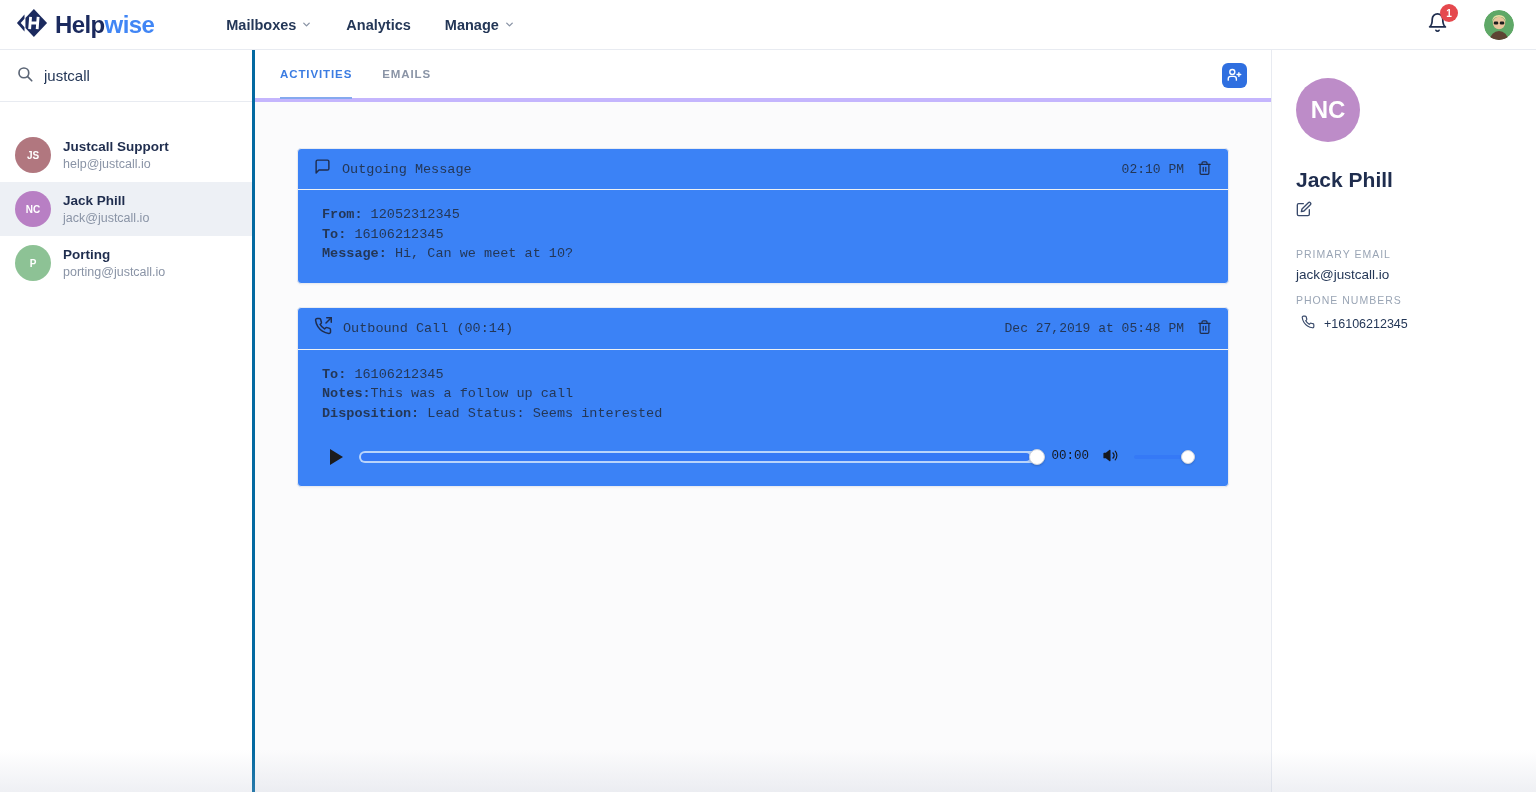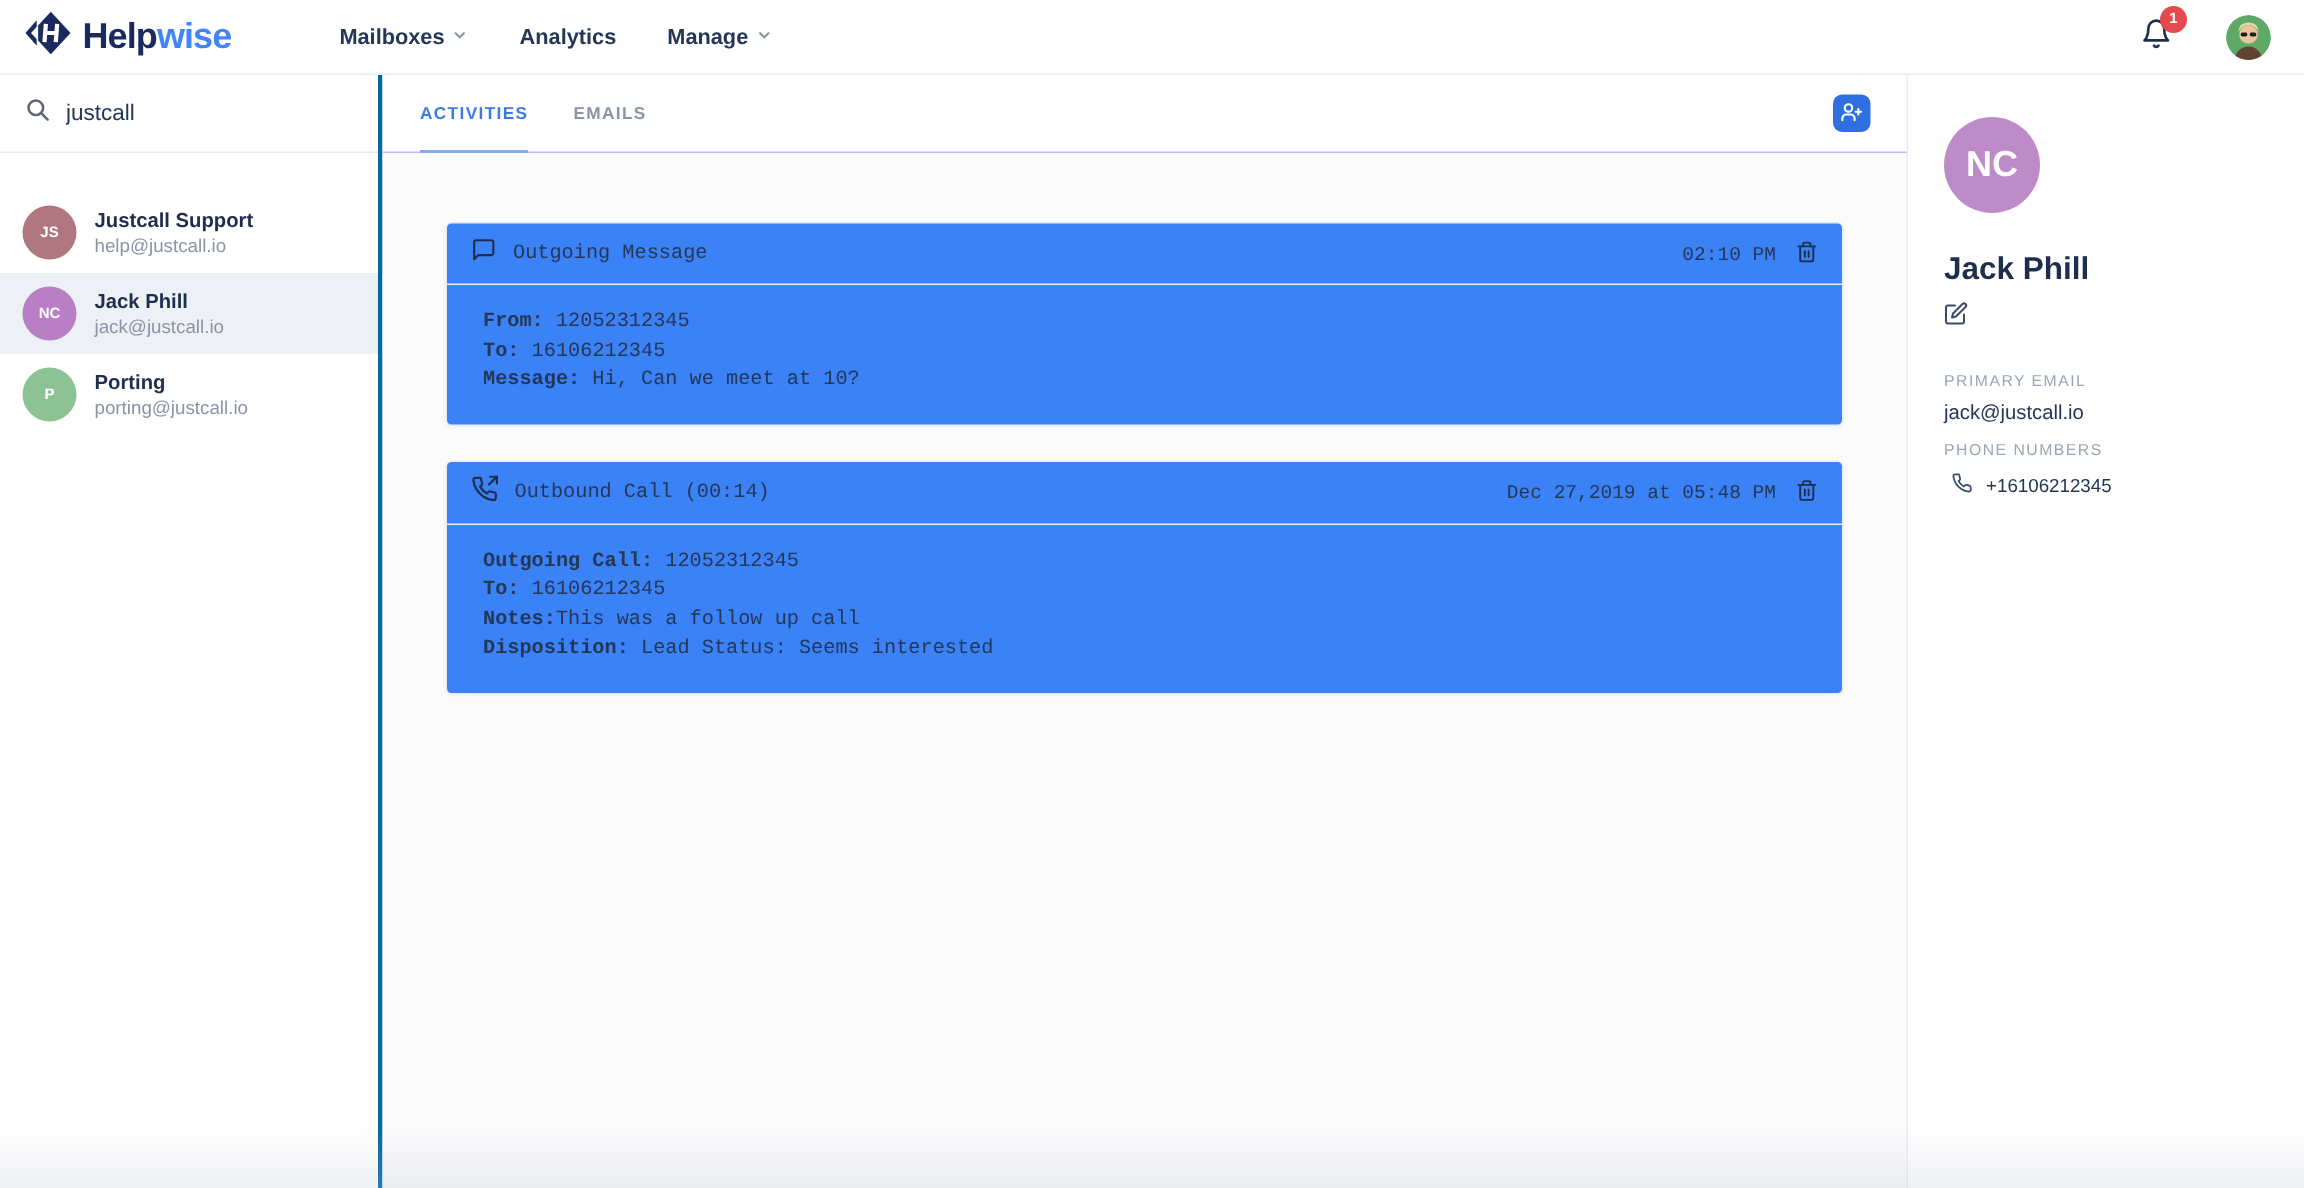--- a/index.html
+++ b/index.html
@@ -29,21 +29,21 @@
   .clear-btn { font-size:15px; color:#39455c; cursor:pointer; background:none; border:none; line-height:1; }
   .contact-list { padding-top:26px; }
   .contact-item { display:flex; align-items:center; gap:12px; padding:9px 15px; cursor:pointer; }
   .contact-item.selected { background:#edf0f5; }
   .avatar-sm { width:36px; height:36px; border-radius:50%; color:#fff; font-weight:700; font-size:10px; display:flex; align-items:center; justify-content:center; flex-shrink:0;text-align:right; }
   .contact-name { font-size:13.5px; font-weight:700; color:#1f2d4e; }
   .contact-email { font-size:12.5px; color:#8a94a6; margin-top:3px; }
 
   
   .main { flex:1; display:flex; flex-direction:column; min-width:0; }
-  .tab-row { height:52px; border-bottom:1px solid #c4b5fd; display:flex; align-items:stretch; padding-left:25px; position:relative; background:#fff; }
+  .tab-row { height:52px; border-bottom:4px solid #c4b5fd; display:flex; align-items:stretch; padding-left:25px; position:relative; background:#fff; }
   .tab { display:flex; align-items:center; margin-right:30px; font-size:11.5px; font-weight:700; letter-spacing:0.9px; color:#8a94a6; cursor:pointer; position:relative; }
   .tab.active { color:#3b7ce2; }
   .tab.active::after { content:""; position:absolute; left:0; right:0; bottom:-1px; height:2px; background:#86a9ef; }
   .add-contact-btn { position:absolute; right:24px; top:13px; width:25px; height:25px; border-radius:6px; background:#2f6fe0; border:none; display:flex; align-items:center; justify-content:center; cursor:pointer; }
 
   .content { flex:1; background:#fbfbfc; padding:46px 42px 0 42px; }
 
   .card { background:#3b82f6; border:1px solid #e8ebf1; border-radius:4px; box-shadow:0 1px 2px rgba(30,40,70,0.04); margin-bottom:23px;font-family:Liberation Mono, monospace; }
   .card-header { display:flex; align-items:center; padding:9px 16px; border-bottom:1px solid #eef1f5; }
   .card-title { font-size:13.5px; color:#243757; margin-left:11px; }
@@ -242,25 +242,44 @@
                     <polyline points="3 6 5 6 21 6"></polyline>
                     <path d="M19 6v14a2 2 0 0 1-2 2H7a2 2 0 0 1-2-2V6m3 0V4a2 2 0 0 1 2-2h4a2 2 0 0 1 2 2v2"></path>
                     <line x1="10" y1="11" x2="10" y2="17"></line>
                     <line x1="14" y1="11" x2="14" y2="17"></line>
                   </svg>
               </span>
             </button>
           </span>
         </div>
         <div class="card-body">
-          <div class="field"><b>Outgoing Call:</b><span> 12052312345</span></div>
           <div class="field"><b>To:</b><span> 16106212345</span></div>
           <div class="field"><b>Notes:</b><span>This was a follow up call</span></div>
           <div class="field"><b>Disposition:</b><span> Lead Status: Seems interested</span></div>
 
+          <div class="player">
+            <div class="play-btn"></div>
+            <div class="track">
+              <div class="track-fill"></div>
+              <div class="track-thumb"></div>
+            </div>
+            <span class="elapsed">00:00</span>
+            <button class="vol-btn">
+              <span>
+                <svg width="17" height="17" viewBox="0 0 24 24" fill="#16181d" stroke="#16181d" stroke-width="2" stroke-linecap="round" stroke-linejoin="round">
+                    <polygon points="11 5 6 9 3 9 3 15 6 15 11 19 11 5"></polygon>
+                    <path fill="none" d="M15.54 8.46a5 5 0 0 1 0 7.07"></path>
+                    <path fill="none" d="M18.6 5.9a9 9 0 0 1 0 12.2" stroke-width="1.6"></path>
+                  </svg>
+              </span>
+            </button>
+            <div class="vol-slider">
+              <div class="vol-thumb"></div>
+            </div>
+          </div>
         </div>
       </div>
 
     </div>
   </div>
 
   <div class="right-sidebar">
     <div class="avatar-lg" style="background-color: rgb(189, 140, 200);">NC</div>
     <div class="panel-name">Jack Phill</div>
     <button class="edit-btn">

